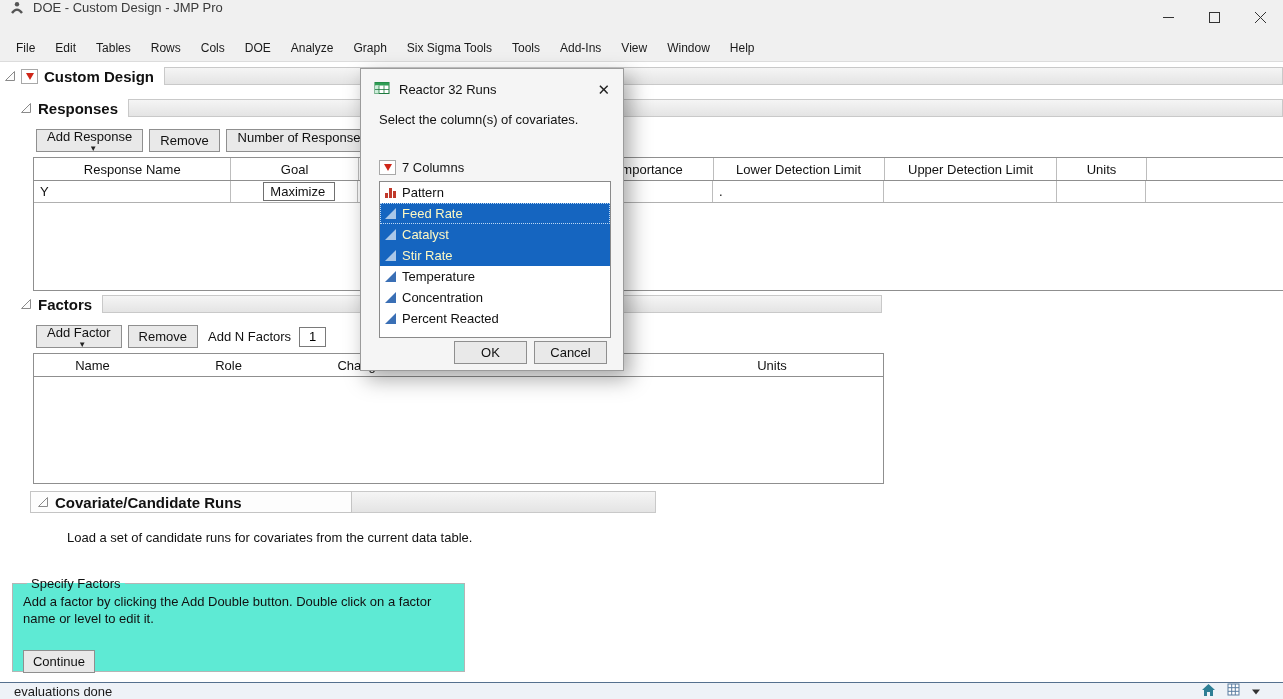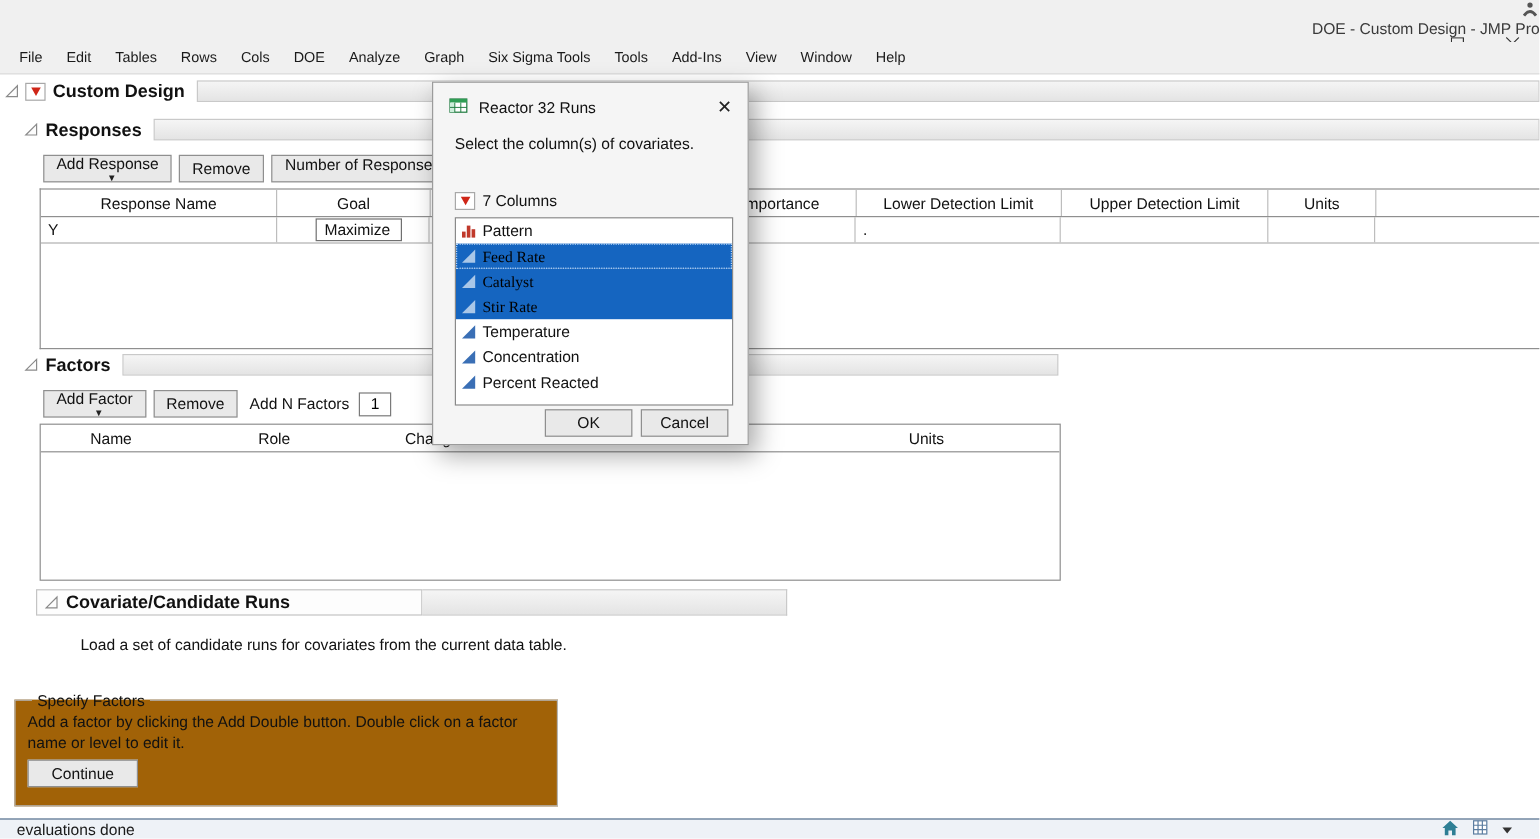--- a/index.html
+++ b/index.html
@@ -2,21 +2,21 @@
 <html><head>
 <meta charset="utf-8">
 <style>
   * { box-sizing: border-box; margin: 0; padding: 0; }
   html,body { width:1283px; height:699px; }
   body {
     position: relative; overflow: hidden; background:#fff; color:#111;
     font-family:"Liberation Sans", sans-serif; font-size:13px;
   }
   
-  .titlebar { position:absolute; top:0; left:0; right:0; height:35px; background:#f0f0f0; display:flex; align-items:flex-end;flex-direction:column; }
+  .titlebar { position:absolute; top:0; left:0; right:0; height:35px; background:#f0f0f0; display:flex; align-items:flex-start; }
   .app-icon { margin-left:9px; display:flex; }
   .window-title { margin-left:8px; font-size:13px; color:#3a3a3a; }
   .win-controls { margin-left:auto; display:flex; height:100%; }
   .win-btn { width:46px; height:100%; display:flex; align-items:center; justify-content:center; color:#333; }
   
   .menubar { position:absolute; top:35px; left:0; right:0; height:27px; background:#f0f0f0; border-bottom:1px solid #dcdcdc; display:flex; align-items:center; padding-left:6px; }
   .menu-item { padding:0 10px; line-height:26px; font-size:12px; color:#1a1a1a; }
   
   .outline-header { position:absolute; display:flex; align-items:center; }
   .oh-band { flex:1; height:18px; background:linear-gradient(#f5f5f5,#e4e4e4); border:1px solid #c9c9c9; margin-left:10px; }
@@ -35,40 +35,40 @@
   .th { display:flex; align-items:center; justify-content:center; height:100%; font-size:13px; }
   .th.sep { border-right:1px solid #bdbdbd; }
   .tbl-row { display:flex; height:22px; border-bottom:1px solid #b0b0b0; }
   .td { display:flex; align-items:center; height:100%; padding-left:6px; border-right:1px solid #bdbdbd; }
   .goal-box { display:inline-flex; align-items:center; border:1px solid #707070; background:#fff; height:19px; padding:0 9px 0 6px; margin-left:32px; }
   
   .cov-title-seg { display:flex; align-items:center; border:1px solid #c4c4c4; background:#fdfdfd; height:22px; width:322px; padding-left:4px; }
   .cov-band { width:304px; height:22px; background:linear-gradient(#f5f5f5,#e4e4e4); border:1px solid #c9c9c9; border-left:none; }
   .cov-row { position:absolute; left:55px; top:527px; display:flex; align-items:flex-start; }
   .cov-desc { margin-left:12px; width:438px; line-height:1.28; padding-top:3px; }
-  fieldset.specify { position:absolute; left:12px; top:576px; width:453px; height:96px; border:1px solid #b5b5b5; background:#a16207; padding:2px 10px; }
+  fieldset.specify { position:absolute; left:12px; top:576px; width:453px; height:96px; border:1px solid #b5b5b5; background:#5eead4; padding:2px 10px; }
   fieldset.specify legend { font-size:13px; padding:0 4px; margin-left:4px; }
   .specify-desc { line-height:1.3; margin-top:1px; }
   .n-input { width:27px; height:20px; border:1px solid #7a7a7a; text-align:center; font-size:13px; font-family:inherit; background:#fff; margin-left:2px; }
   .add-n-label { margin-left:4px; }
   
   .statusbar { position:absolute; left:0; right:0; top:682px; height:17px; background:#eef2f7; border-top:1px solid #55708e; display:flex; align-items:center;justify-content:flex-end; }
   .status-text { margin-left:14px; font-size:13px; color:#1a1a1a; }
   .status-icons { margin-left:auto; margin-right:22px; display:flex; align-items:center; gap:11px; }
   
   .dialog { position:absolute; left:360px; top:68px; width:264px; height:303px; background:#f5f5f5; border:1px solid #9b9b9b; box-shadow:6px 8px 20px rgba(0,0,0,.35); z-index:50; }
   .dlg-titlebar { height:40px; display:flex; align-items:center; padding:0 13px; }
   .dlg-title { margin-left:8px; font-size:13px; }
   .dlg-close { margin-left:auto; font-size:15px; color:#222; line-height:1; }
   .dlg-prompt { position:absolute; left:18px; top:43px; font-size:13px; }
   .columns-row { position:absolute; left:18px; top:91px; display:flex; align-items:center; gap:6px; }
   .columns-row .red-tri-btn { margin-left:0; }
   .listbox { position:absolute; left:18px; top:112px; width:232px; height:157px; background:#fff; border:1px solid #8a8a8a; overflow:hidden; }
   .list-item { display:flex; align-items:center; height:21px; padding-left:3px; gap:5px; }
-  .list-item.selected { background:#1565c0; color:#000000;font-family:Liberation Serif, serif; }
+  .list-item.selected { background:#1565c0; color:#fef9c3; }
   .list-item.selected .col-icon polygon { fill:#a9c7e8; }
   .list-item.focused { outline:1px dotted #bcd8f5; outline-offset:-1px; }
   .col-icon { display:flex; width:14px; justify-content:center; }
   .dlg-buttons { position:absolute; left:0; right:16px; top:272px; display:flex; justify-content:flex-end; gap:7px; }
   .dlg-btn { width:73px; }
 </style>
 </head>
 <body>
 
 <div class="titlebar">
@@ -220,21 +220,21 @@
   <span class="cov-band"></span>
 </div>
 
 <div class="cov-row">
   <span class="cov-desc">Load a set of candidate runs for covariates from the current data table.</span>
 </div>
 
 <fieldset class="specify">
   <legend><span>Specify Factors</span></legend>
   <div class="specify-desc">Add a factor by clicking the Add Double button. Double click on a factor name or level to edit it.</div>
-  <button class="btn" style="margin-top:5px; width:92px;">
+  <button class="btn" style="margin-top:22px; width:72px;">
     <span>Continue</span>
   </button>
 </fieldset>
 
 <div class="statusbar">
   <span class="status-text">evaluations done</span>
   <span class="status-icons">
     <span>
       <svg width="15" height="14" viewBox="0 0 15 14">
           <path d="M7.5 1 L14 7 H12 V13 H9 V9 H6 V13 H3 V7 H1 Z" fill="#2e7f95"></path>

